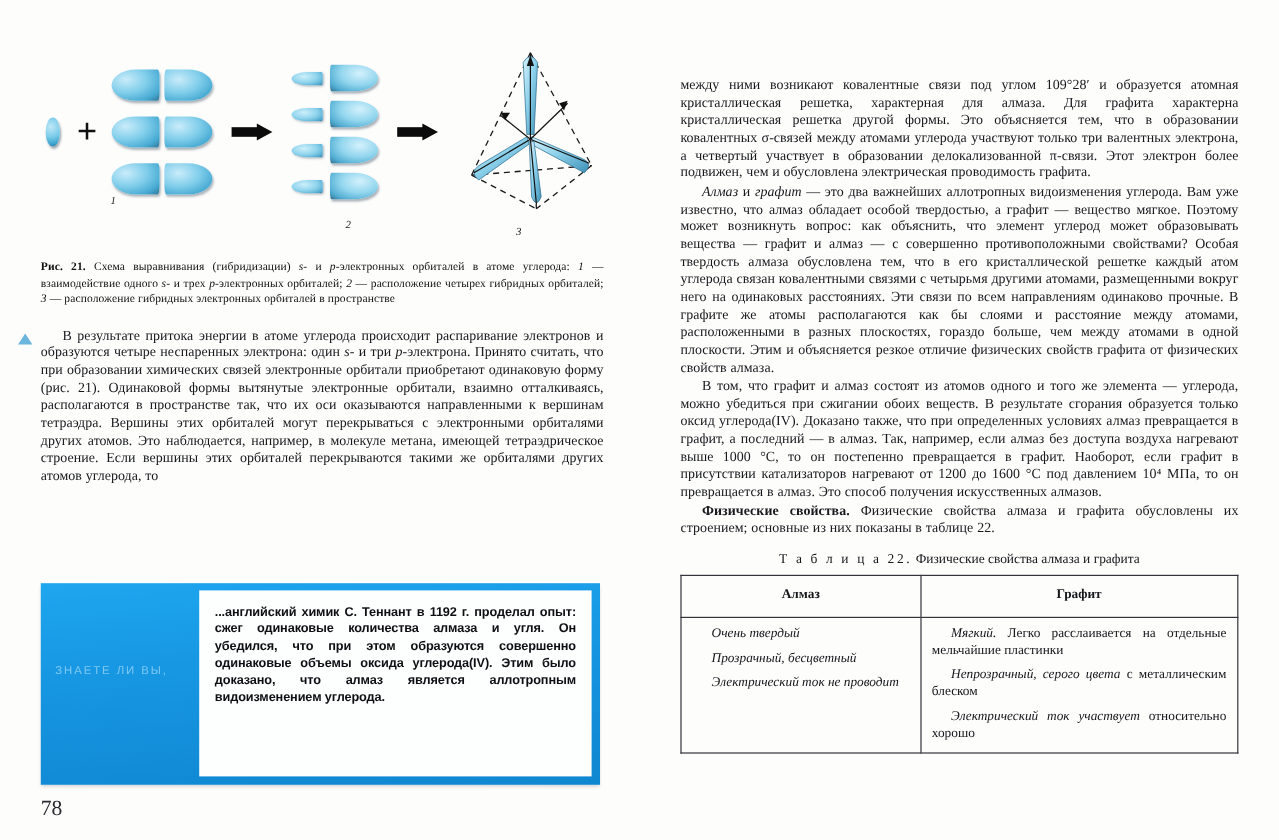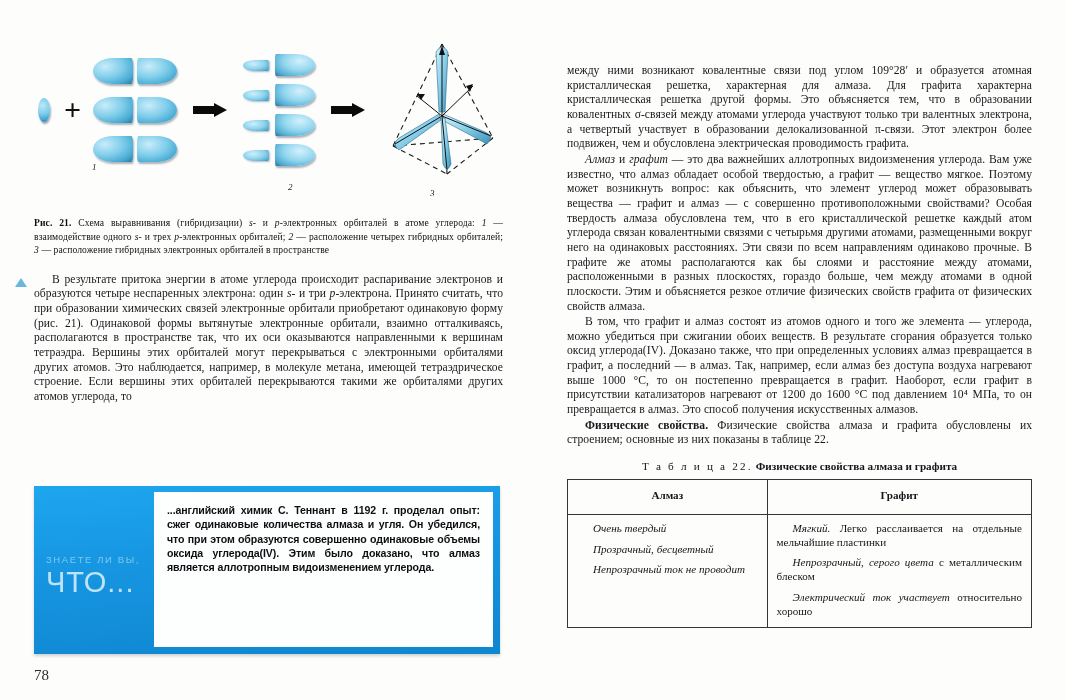--- a/index.html
+++ b/index.html
@@ -159,21 +159,21 @@
     position: absolute;
     left: 34px;
     bottom: 46px;
     width: 466px;
     height: 168px;
     background: linear-gradient(175deg, #1ea6ef 0%, #1796e2 40%, #0f86d0 100%);
     box-shadow: 0 2px 3px rgba(0,0,0,.18);
     display: flex;
   }
   .dyk-left {
-    width: 120px;
+    width: 132px;
     flex: none;
     position: relative;
     color: #bfe6fb;
     padding: 68px 0 0 12px;
     box-sizing: border-box;
   }
   .dyk-know {
     font-family: "Liberation Sans", sans-serif;
     font-size: 9.5px;
     letter-spacing: 1.6px;
@@ -209,21 +209,21 @@
   }
   .dyk-right p:last-child { margin-bottom: 0; }
 
   
   .table-title {
     font-size: 11.2px;
     text-align: center;
     margin: 12px 0 7px 0;
   }
   .table-title .tt-lbl { letter-spacing: 2.2px; }
-  .table-title b { font-weight: bold; }
+  .table-title b { font-weight: normal; }
   table.props {
     width: 100%;
     border-collapse: collapse;
     font-size: 11.1px;
   }
   table.props th, table.props td {
     border: 1px solid #33353a;
     padding: 7px 9px 9px 9px;
     vertical-align: top;
     line-height: 1.24;
@@ -239,21 +239,21 @@
     margin: 0 0 7px 0;
     text-indent: 16px;
   }
   table.props td p:last-child { margin-bottom: 0; }
   table.props td i { font-style: italic; }
 
   
   .folio {
     position: absolute;
     bottom: 16px;
-    font-size: 15px;
+    font-size: 18px;
     color: #2a2b2f;
     font-family: "Liberation Serif", serif;
   }
   .folio-left  { left: 34px; }
   .folio-right { right: 34px; font-family: Liberation Mono, monospace; }
 
   .gutter {
     position: absolute;
     left: 533px; top: 0;
     width: 1px; height: 700px;
@@ -361,21 +361,20 @@
     </div>
 
 
     <p class="body marker-para">
       <span class="tri-marker"></span><span>В результате притока энергии в атоме углерода происходит распаривание электронов и образуются четыре неспаренных электрона: один </span><i>s-</i><span> и три </span><i>p-</i><span>электрона. Принято считать, что при образовании химических связей электронные орбитали приобретают одинаковую форму (рис. 21). Одинаковой формы вытянутые электронные орбитали, взаимно отталкиваясь, располагаются в пространстве так, что их оси оказываются направленными к вершинам тетраэдра. Вершины этих орбиталей могут перекрываться с электронными орбиталями других атомов. Это наблюдается, например, в молекуле метана, имеющей тетраэдрическое строение. Если вершины этих орбиталей перекрываются такими же орбиталями других атомов углерода, то</span>
     </p>
 
     <div class="didyouknow">
       <div class="dyk-left">
         <div class="dyk-know">Знаете ли вы,</div>
-        <div class="dyk-what">ЧТО...</div>
       </div>
       <div class="dyk-right">
         <p>...английский химик С. Теннант в 1192 г. проделал опыт: сжег одинаковые количества алмаза и угля. Он убедился, что при этом образуются совершенно одинаковые объемы оксида углерода(IV). Этим было доказано, что алмаз является аллотропным видоизменением углерода.</p>
       </div>
     </div>
 
     <div class="folio folio-left">78</div>
   </div>
 
   <div class="page page-right">
@@ -402,21 +401,21 @@
         <tr>
           <th style="width:43%">Алмаз</th>
           <th>Графит</th>
         </tr>
       </thead>
       <tbody>
         <tr>
           <td>
             <p><i>Очень твердый</i></p>
             <p><i>Прозрачный, бесцветный</i></p>
-            <p><i>Непрозрачный ток не проводит</i></p>
+            <p><i>Электрический ток не проводит</i></p>
           </td>
           <td>
             <p><i>Мягкий.</i><span> Легко расслаивается на отдельные мельчайшие пластинки</span></p>
             <p><i>Непрозрачный, серого цвета</i><span> с металлическим блеском</span></p>
             <p><i>Электрический ток участвует</i><span> относительно хорошо</span></p>
           </td>
         </tr>
       </tbody>
     </table>
 

